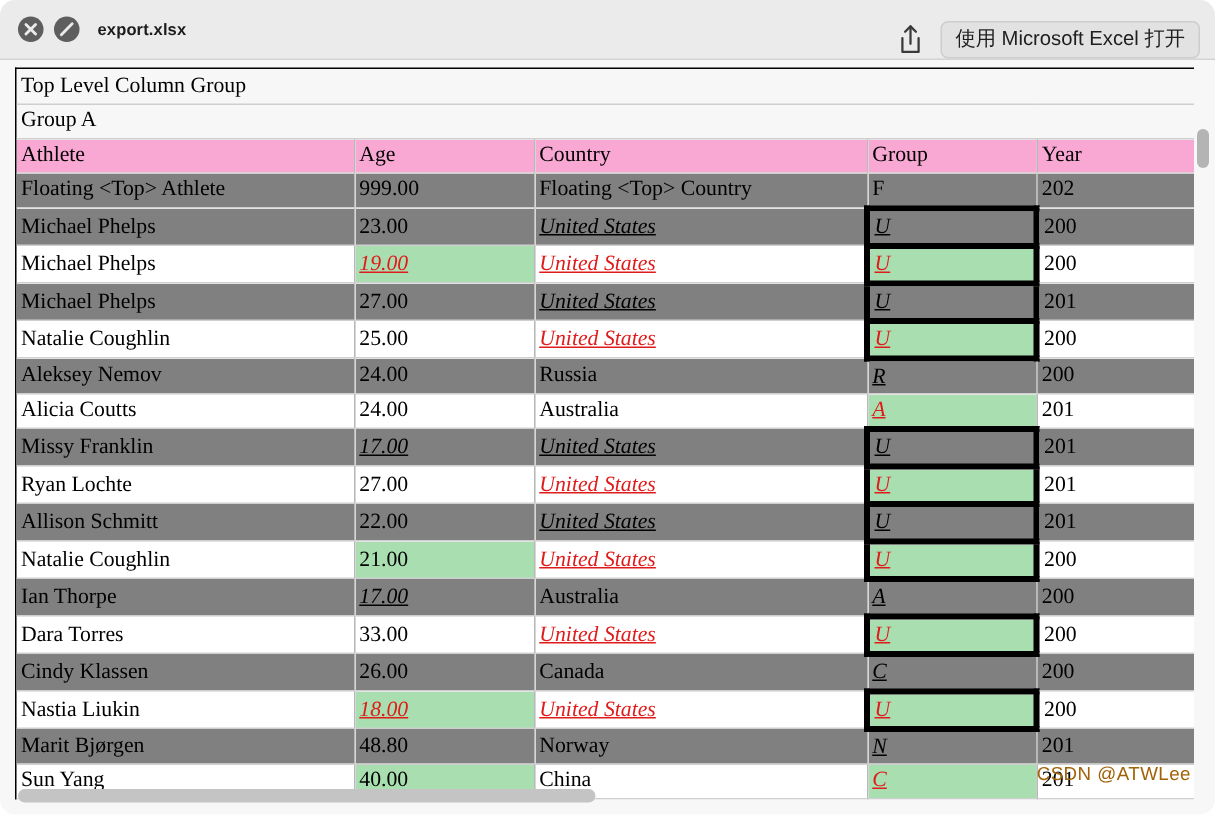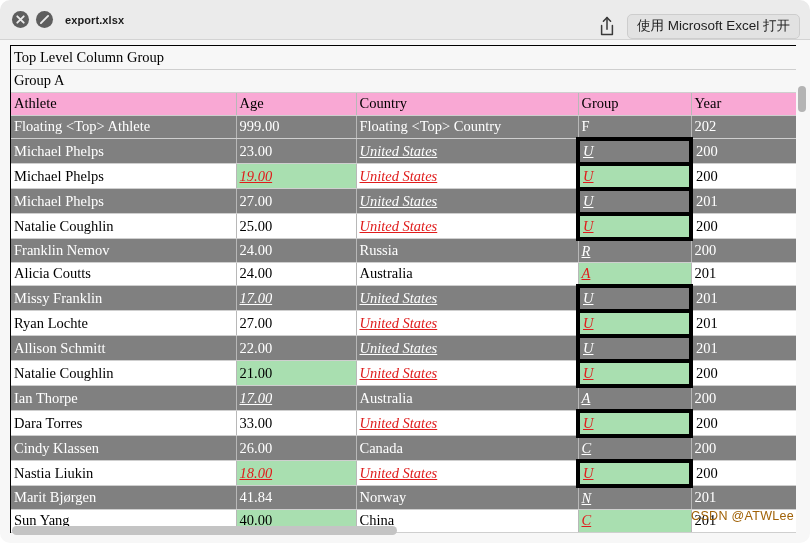--- a/index.html
+++ b/index.html
@@ -136,21 +136,21 @@
   
   tr.hdr-row td {
     background: #f9a8d4;
     color: #000;
     border-bottom: 2px solid #000;
     border-right: 1px solid #000;
   }
 
   
   tr.data-row td { color: #000; background: #ffffff; }
-  tr.data-row.gray td { background: #808080; color: #ffffff; }
+  tr.data-row.gray td { background: #808080; color: #000000; }
 
   td.num { text-align: right; }
 
   
   td.green { background: #a9dfb0 !important; color: #000 !important; }
   td.red   { color: #e01b1b !important; text-decoration: underline; font-style: italic; font-weight: bold; }
   td.ital-und { font-style: italic; text-decoration: underline; font-weight: bold; }
 
   
   td.boxed {
@@ -290,21 +290,21 @@
               <td class="num">201</td>
             </tr>
             <tr class="data-row">
               <td>Natalie Coughlin</td>
               <td class="num">25.00</td>
               <td class="red">United States</td>
               <td class="red green boxed">U</td>
               <td class="num">200</td>
             </tr>
             <tr class="data-row gray">
-              <td>Franklin Nemov</td>
+              <td>Aleksey Nemov</td>
               <td class="num">24.00</td>
               <td>Russia</td>
               <td class="ital-und">R</td>
               <td class="num">200</td>
             </tr>
             <tr class="data-row">
               <td>Alicia Coutts</td>
               <td class="num">24.00</td>
               <td>Australia</td>
               <td class="red green">A</td>
@@ -361,21 +361,21 @@
             </tr>
             <tr class="data-row">
               <td>Nastia Liukin</td>
               <td class="num red green">18.00</td>
               <td class="red">United States</td>
               <td class="red green boxed">U</td>
               <td class="num">200</td>
             </tr>
             <tr class="data-row gray">
               <td>Marit Bjørgen</td>
-              <td class="num">41.84</td>
+              <td class="num">48.80</td>
               <td>Norway</td>
               <td class="ital-und">N</td>
               <td class="num">201</td>
             </tr>
             <tr class="data-row">
               <td>Sun Yang</td>
               <td class="num  green">40.00</td>
               <td>China</td>
               <td class="red green">C</td>
               <td class="num">201</td>

